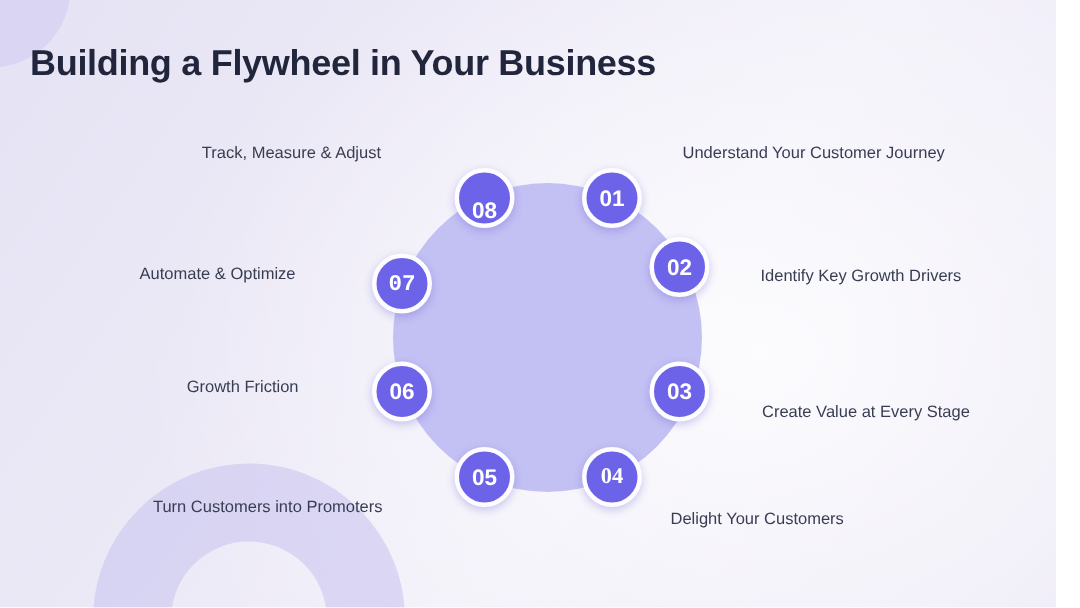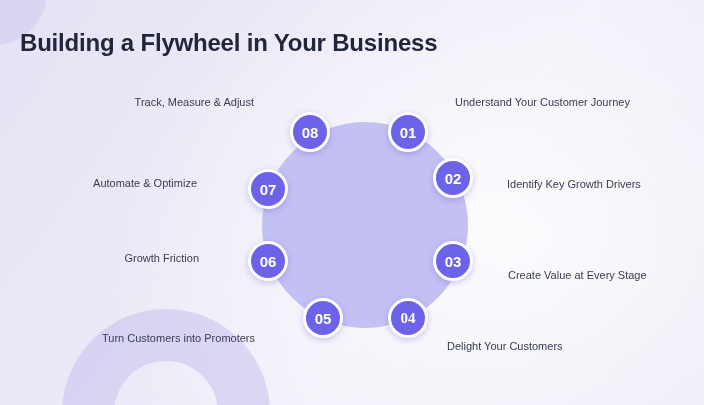--- a/index.html
+++ b/index.html
@@ -36,21 +36,21 @@
   .node{
     position:absolute;width:34px;height:34px;box-sizing:content-box;
     border:3px solid #FDFDFF;border-radius:50%;background:#6C63E8;
     color:#FFFFFF;display:flex;align-items:center;justify-content:center;
     font-size:15px;font-weight:700;
     box-shadow:0 2px 6px rgba(80,70,200,0.28);
   }
   .n01{left:388px;top:112px;} .n02{left:433px;top:158px;}
   .n03{left:433px;top:241px;} .n04{left:388px;top:298px;font-family:Liberation Serif, serif;}
   .n05{left:303px;top:298px;} .n06{left:248px;top:241px;}
-  .n07{left:248px;top:169px;} .n08{left:290px;top:112px;}
+  .n07{left:248px;top:169px;font-family:Liberation Mono, monospace;} .n08{left:303px;top:112px;align-items:flex-end;}
   .label{
     position:absolute;font-size:11px;font-weight:500;color:#383D52;
     white-space:nowrap;
   }
   .l08{right:450px;top:96px;}  .l01{left:455px;top:96px;}
   .l07{right:507px;top:177px;} .l02{left:507px;top:178px;}
   .l06{right:505px;top:252px;} .l03{left:508px;top:269px;}
   .l05{right:449px;top:332px;} .l04{left:447px;top:340px;}
 </style>
 </head>

